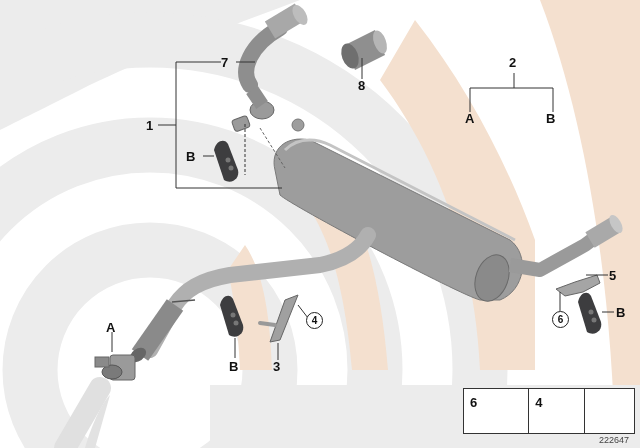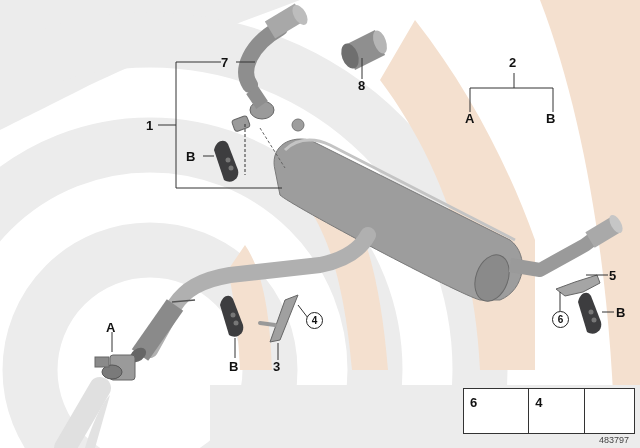--- a/index.html
+++ b/index.html
@@ -167,14 +167,14 @@
       <span></span>
     </div>
     <div class="cell" style="width:55px;">
       <span class="num">4</span>
       <span></span>
     </div>
     <div class="cell" style="width:50px;">
       <span></span>
     </div>
   </div>
-  <span class="ref">483797</span>
+  <span class="ref">222647</span>
 </div>
 
 </body></html>

